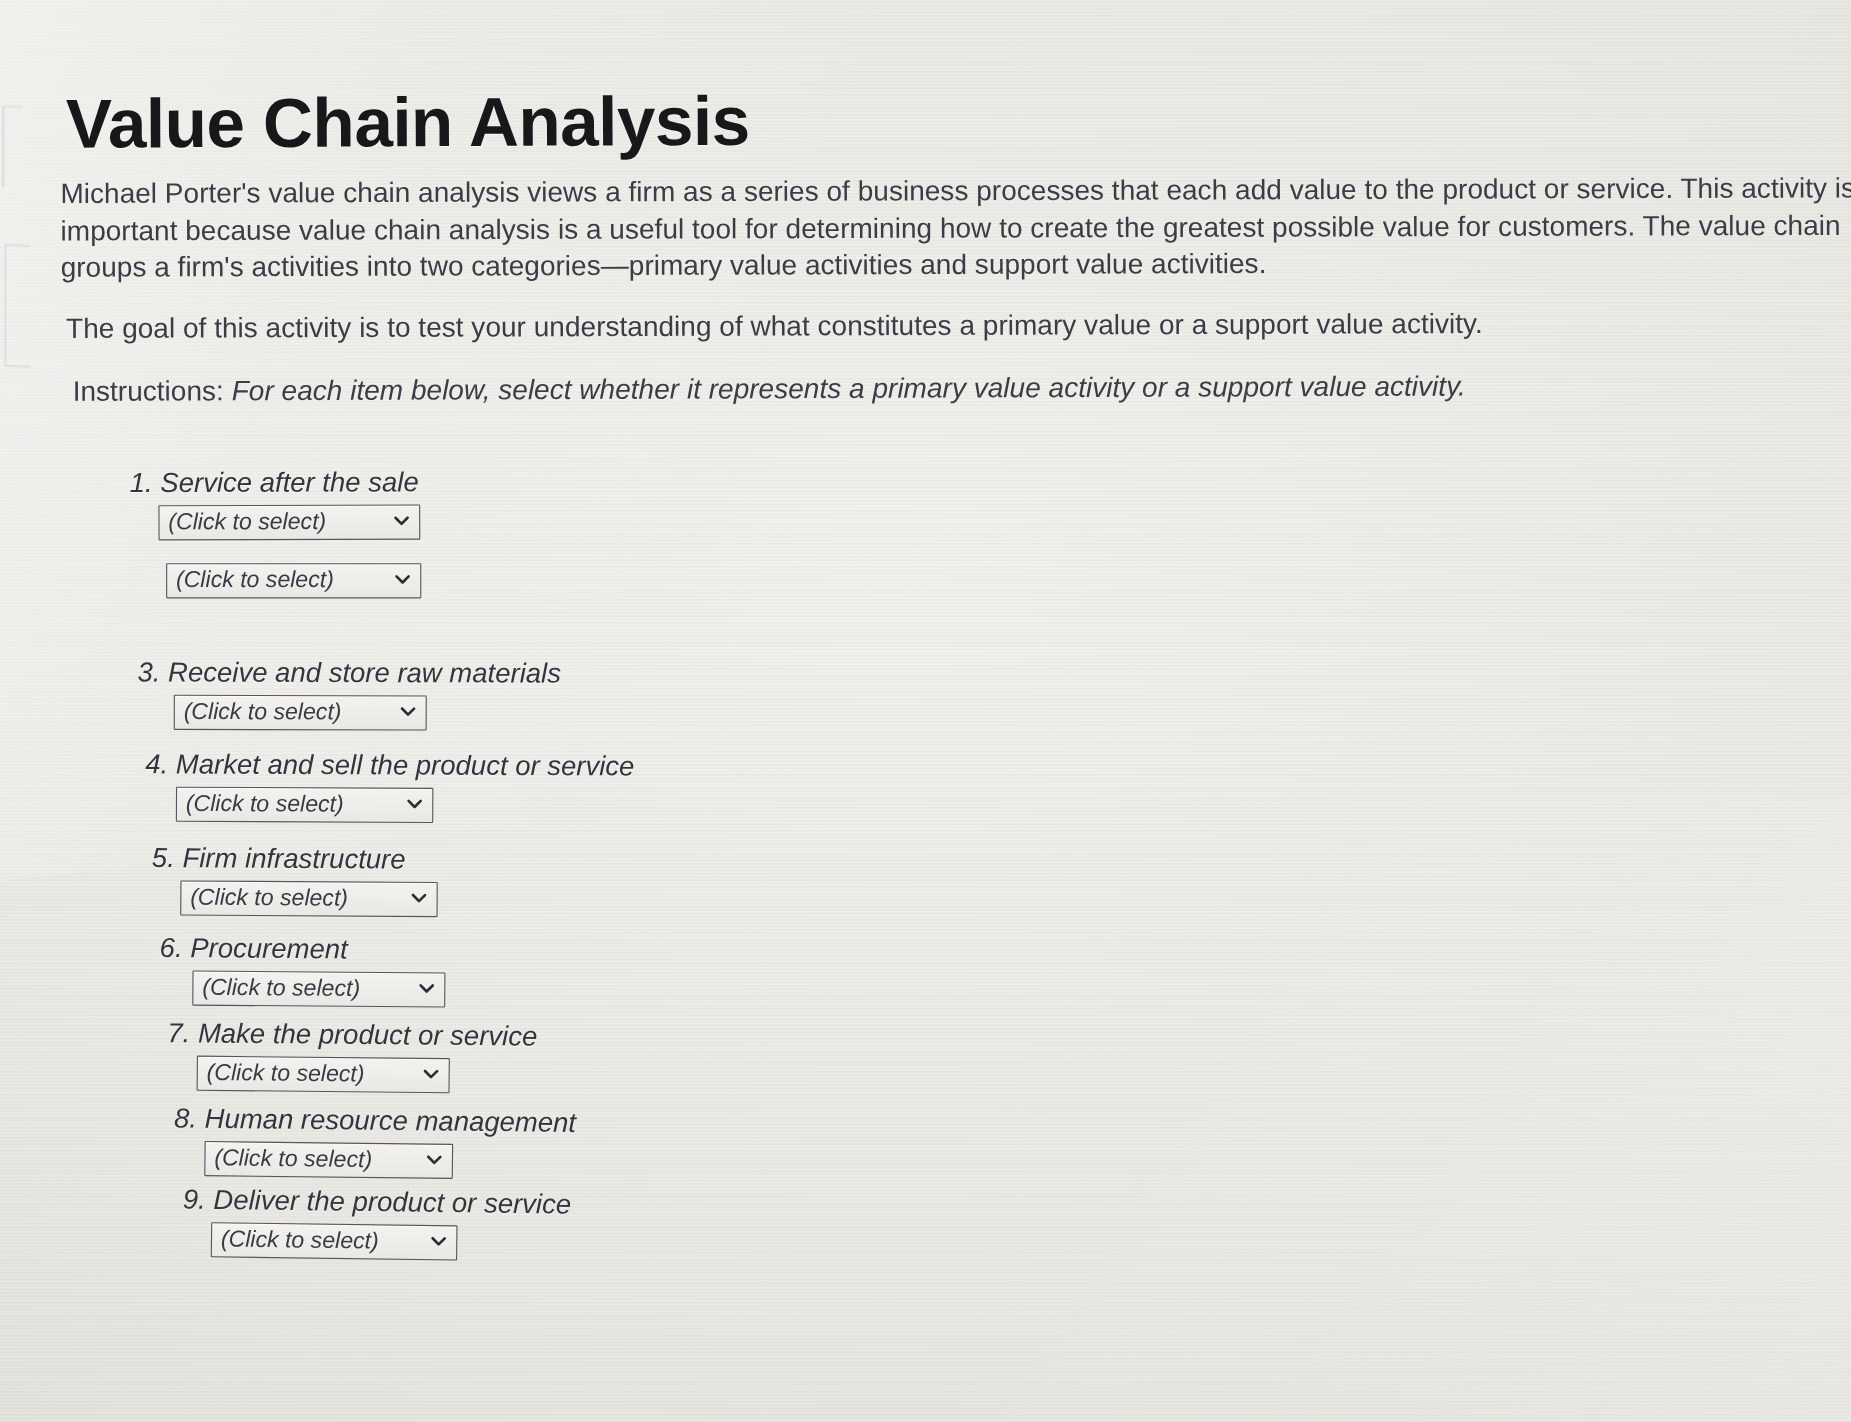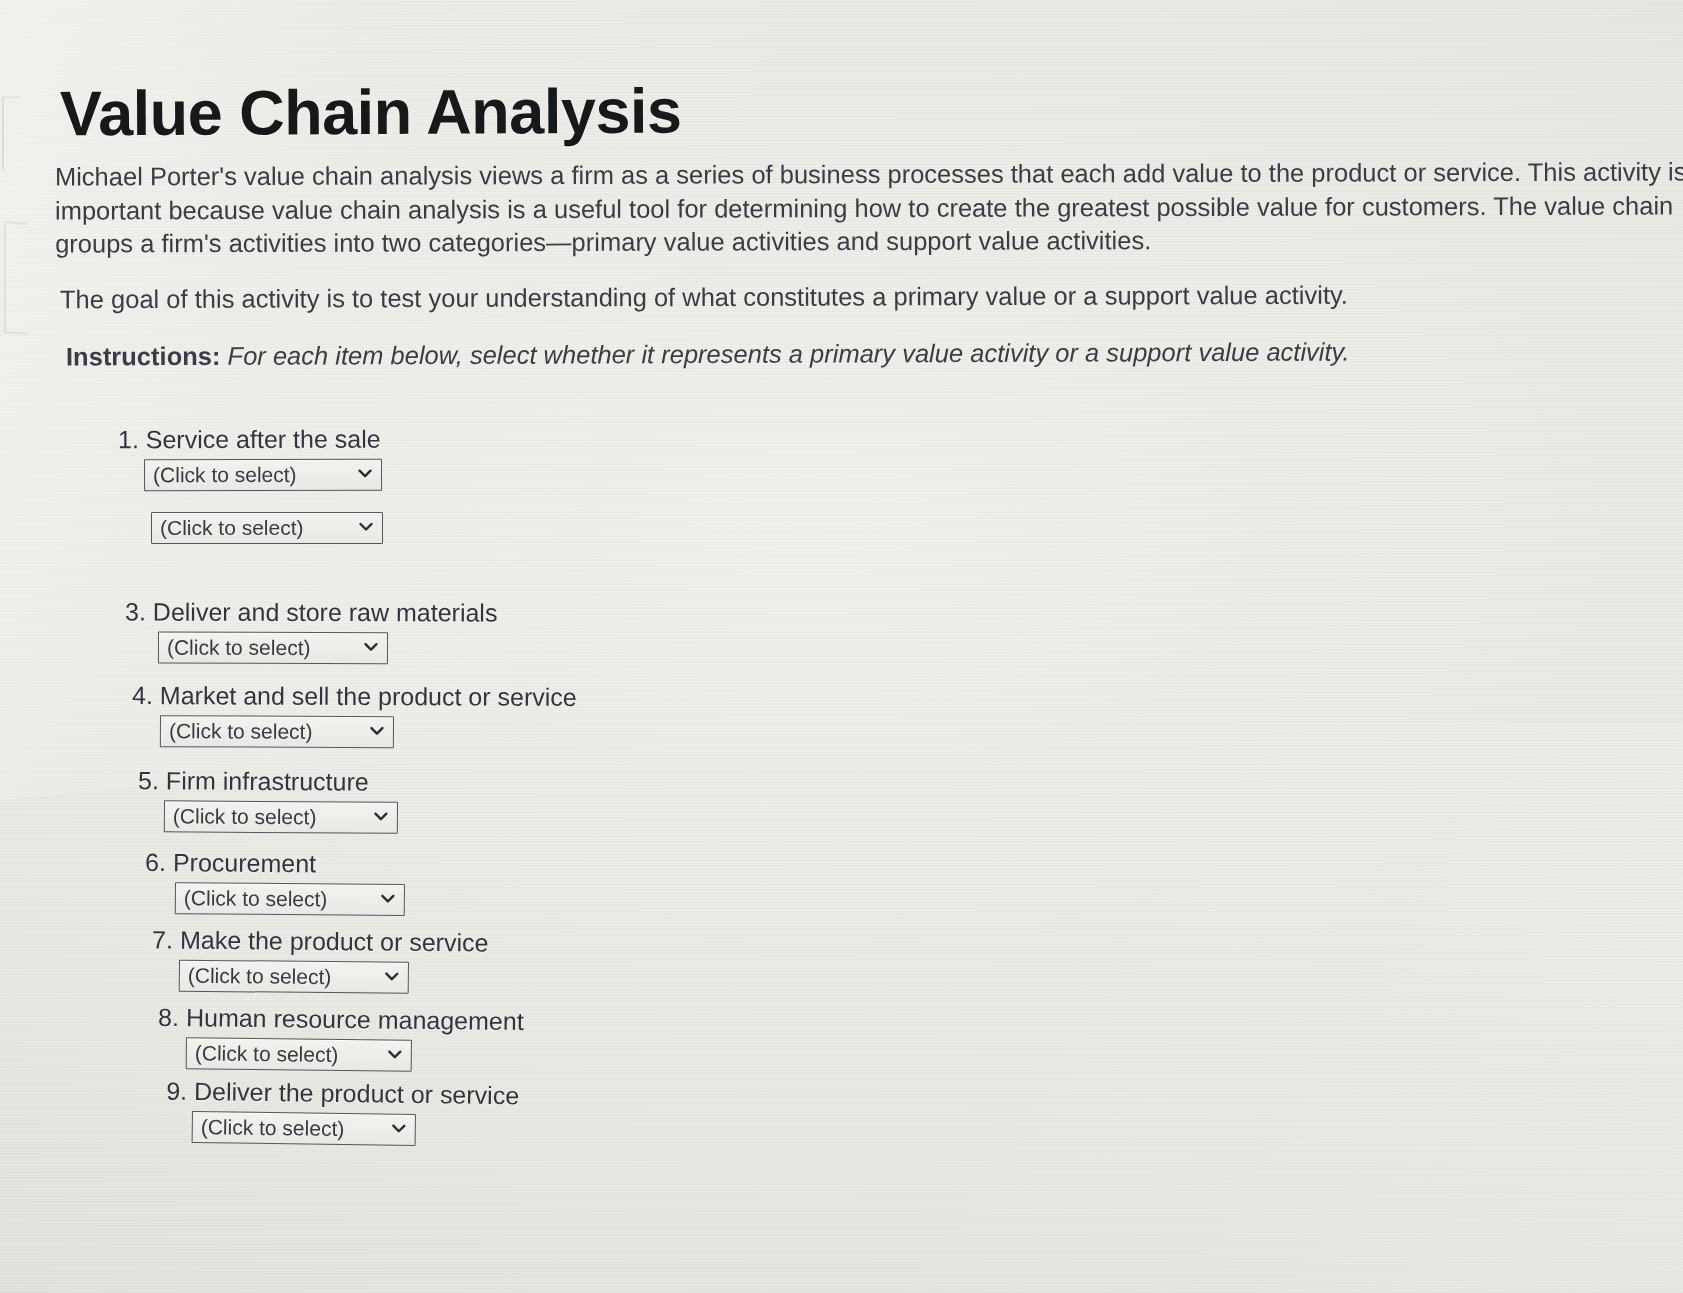--- a/index.html
+++ b/index.html
@@ -122,33 +122,34 @@
     position: absolute;
     left: 66px;
     top: 338px;
     font-size: 25.5px;
     line-height: 1.32;
     color: #3c3c46;
     transform: rotate(-0.22deg);
     white-space: nowrap;
   }
   .instructions .lead {
-    font-weight: bold;
+    font-weight: normal;
   }
   .instructions .body {
     font-style: italic;
   }
 
   
   .questions {
     position: absolute;
     left: 0;
     top: 0;
     width: 100%;
     height: 100%;
+    font-style: italic;
   }
   .qitem {
     position: absolute;
     white-space: nowrap;
   }
   .qlabel {
     font-size: 25px;
     color: #34343e;
     line-height: 1.2;
     margin: 0 0 5px 0;
@@ -255,21 +256,21 @@
           <svg width="18" height="18" viewBox="0 0 18 18">
               <path d="M3.5 6 L9 11.5 L14.5 6" fill="none" stroke="#2c2c34" stroke-width="2.4" stroke-linecap="round" stroke-linejoin="round"></path>
             </svg>
         </span>
       </div>
     </div>
 
     <div class="qitem q3">
       <div class="qlabel">
         <span class="qnum">3.</span>
-        <span>Deliver and store raw materials</span>
+        <span>Receive and store raw materials</span>
       </div>
       <div class="select">
         <span class="val">(Click to select)</span>
         <span class="chev">
           <svg width="18" height="18" viewBox="0 0 18 18">
               <path d="M3.5 6 L9 11.5 L14.5 6" fill="none" stroke="#2c2c34" stroke-width="2.4" stroke-linecap="round" stroke-linejoin="round"></path>
             </svg>
         </span>
       </div>
     </div>

